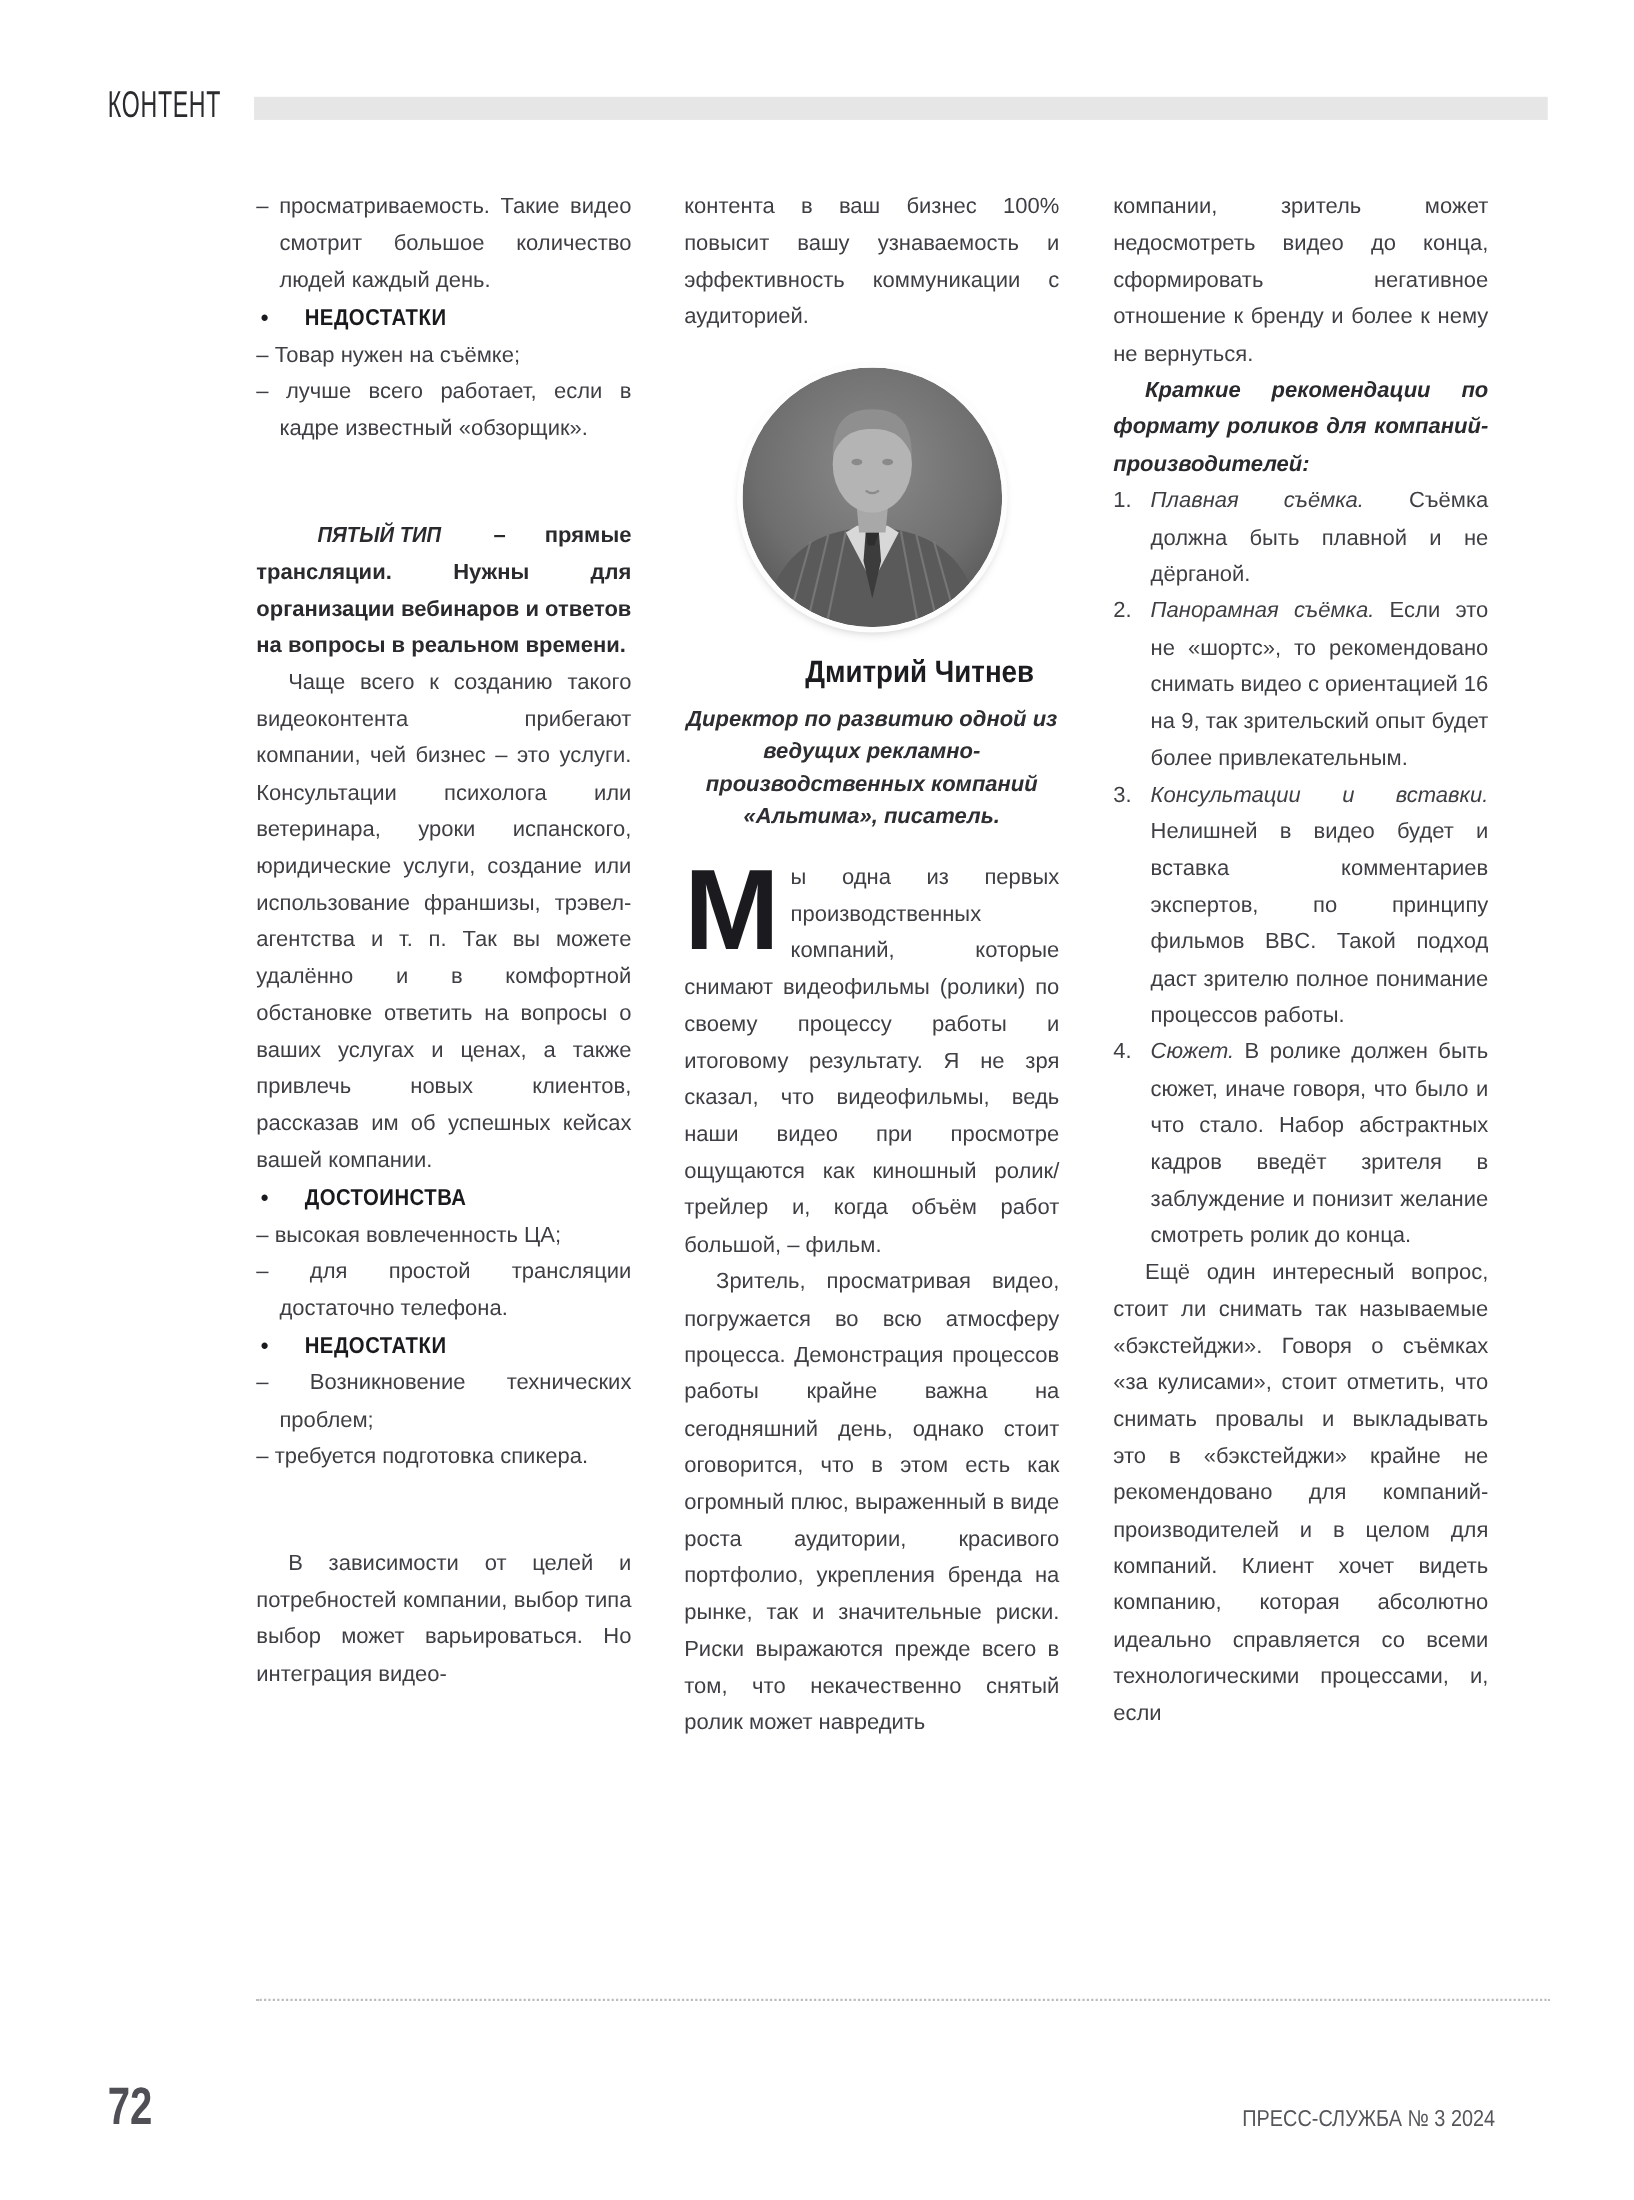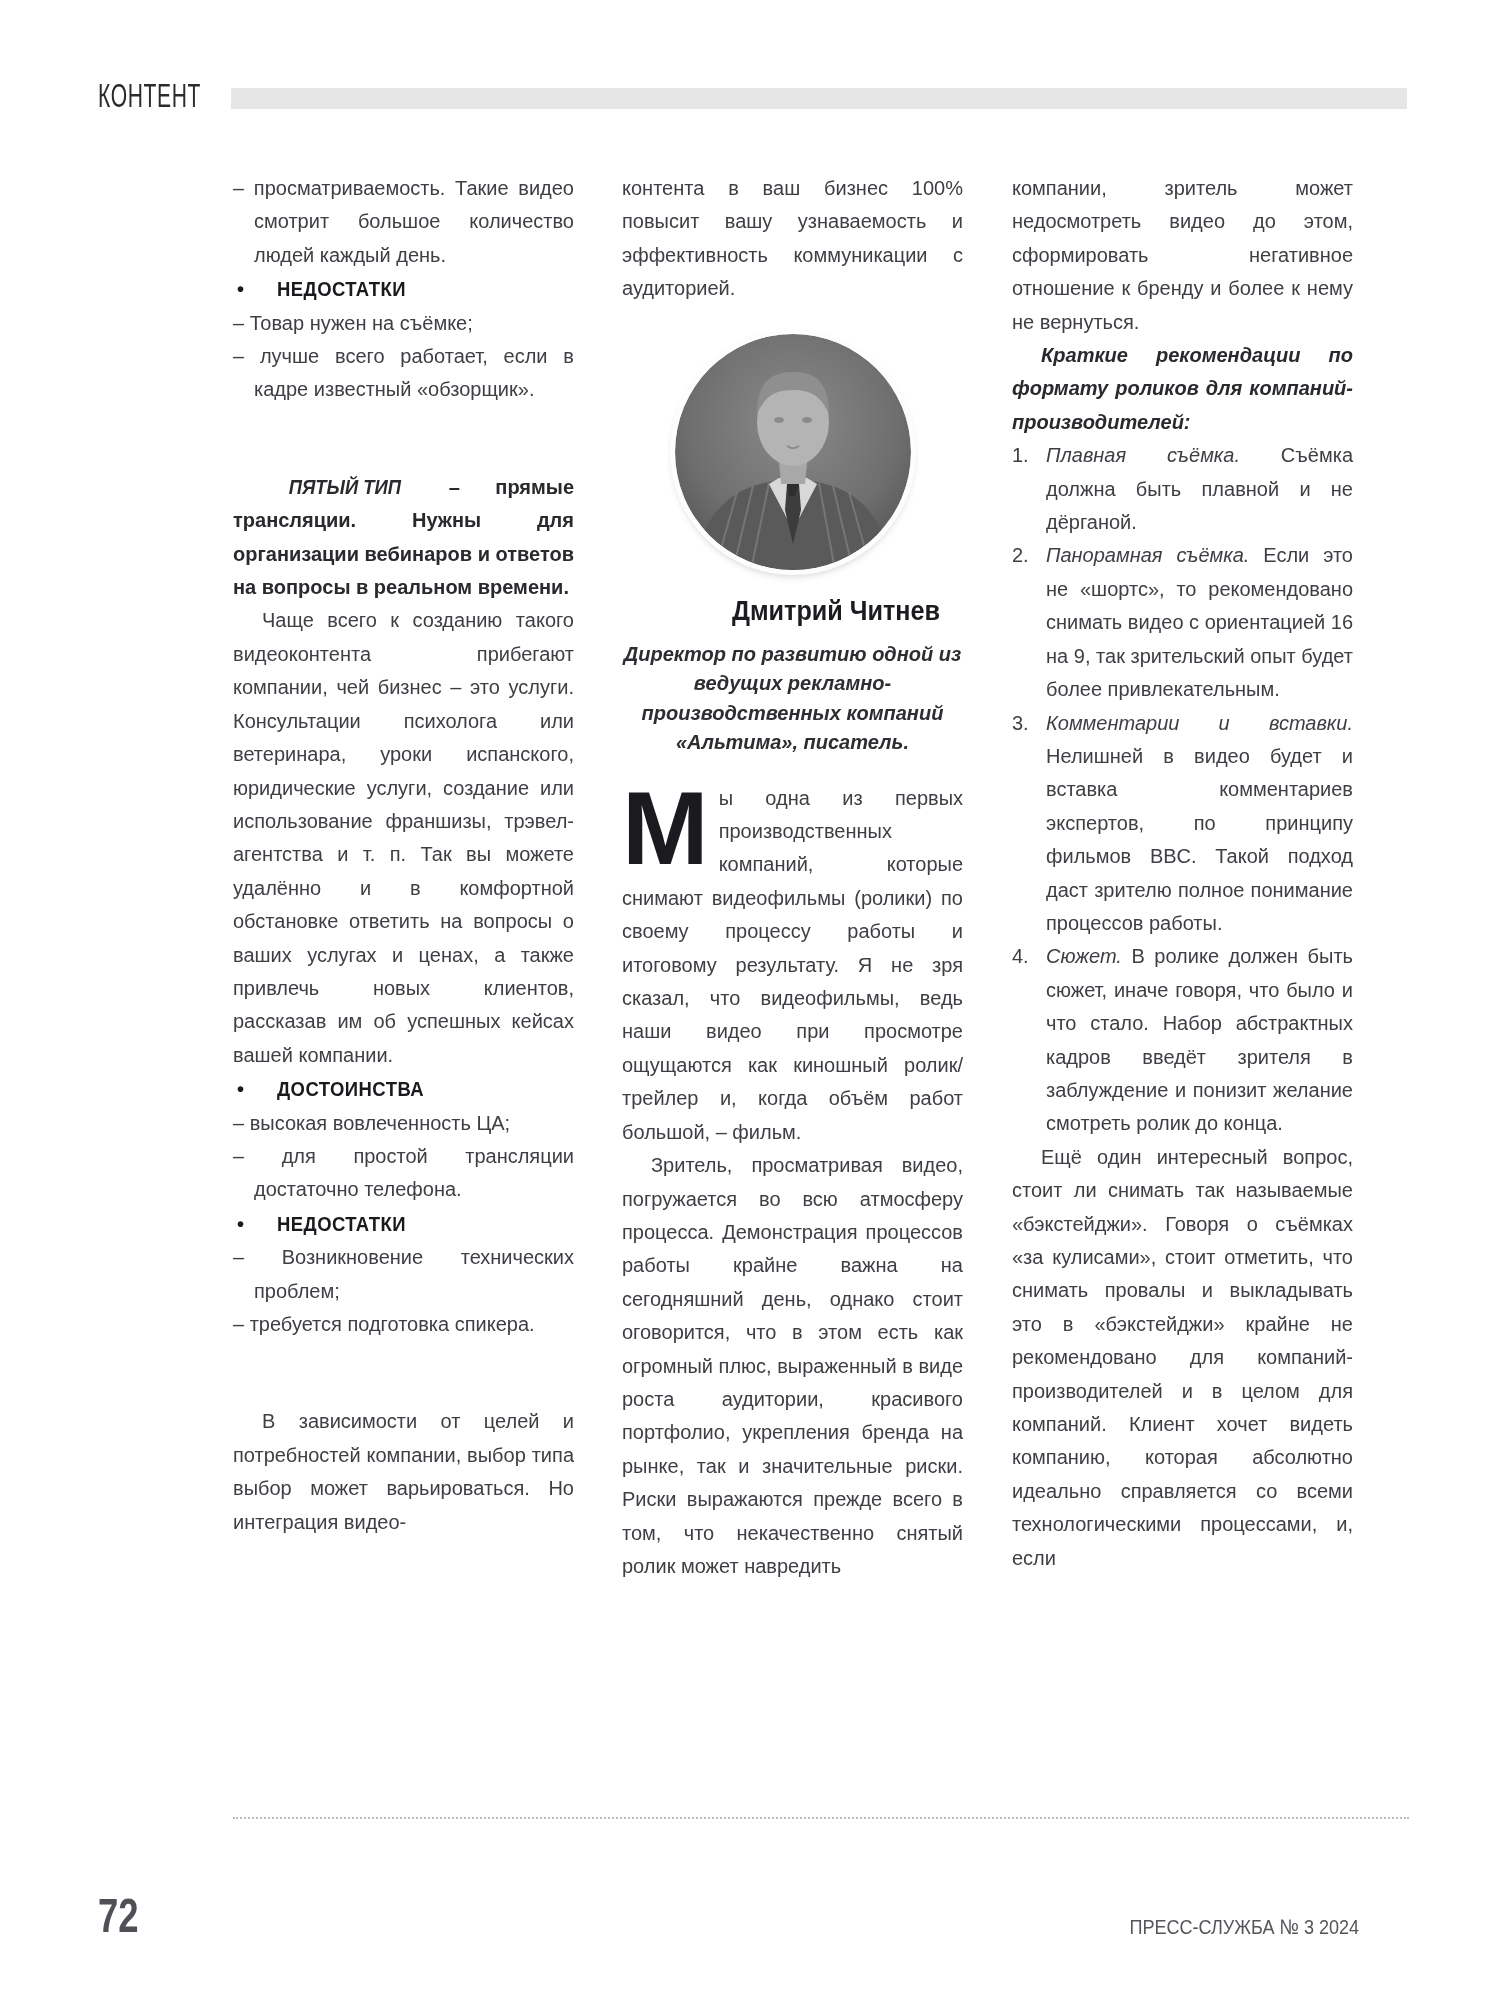--- a/index.html
+++ b/index.html
@@ -178,34 +178,34 @@
   <p class="author-name"><span class="cond">Дмитрий Читнев</span></p>
   <p class="author-bio">Директор по развитию одной из ведущих рекламно-производственных компаний «Альтима», писатель.</p>
 
   <p class="para-noindent">
     <span class="dropcap">М</span><span>ы одна из первых производственных компаний, которые снимают видеофильмы (ролики) по своему процессу работы и итоговому результату. Я не зря сказал, что видеофильмы, ведь наши видео при просмотре ощущаются как киношный ролик/трейлер и, когда объём работ большой, – фильм.</span>
   </p>
   <p class="para">Зритель, просматривая видео, погружается во всю атмосферу процесса. Демонстрация процессов работы крайне важна на сегодняшний день, однако стоит оговорится, что в этом есть как огромный плюс, выраженный в виде роста аудитории, красивого портфолио, укрепления бренда на рынке, так и значительные риски. Риски выражаются прежде всего в том, что некачественно снятый ролик может навредить</p>
 </div>
 
 <div class="col" id="col3">
-  <p class="para-noindent">компании, зритель может недосмотреть видео до этом, сформировать негативное отношение к бренду и более к нему не вернуться.</p>
+  <p class="para-noindent">компании, зритель может недосмотреть видео до конца, сформировать негативное отношение к бренду и более к нему не вернуться.</p>
   <p class="para bold lead-recs" style="font-style:italic;">Краткие рекомендации по формату роликов для компаний-производителей:</p>
 
   <div class="num-item">
     <span class="n">1.</span>
     <span class="t"><span class="ital">Плавная съёмка.</span><span> Съёмка должна быть плавной и не дёрганой.</span></span>
   </div>
   <div class="num-item">
     <span class="n">2.</span>
     <span class="t"><span class="ital">Панорамная съёмка.</span><span> Если это не «шортс», то рекомендовано снимать видео с ориентацией 16 на 9, так зрительский опыт будет более привлекательным.</span></span>
   </div>
   <div class="num-item">
     <span class="n">3.</span>
-    <span class="t"><span class="ital">Комментарии и вставки.</span><span> Нелишней в видео будет и вставка комментариев экспертов, по принципу фильмов BBC. Такой подход даст зрителю полное понимание процессов работы.</span></span>
+    <span class="t"><span class="ital">Консультации и вставки.</span><span> Нелишней в видео будет и вставка комментариев экспертов, по принципу фильмов BBC. Такой подход даст зрителю полное понимание процессов работы.</span></span>
   </div>
   <div class="num-item">
     <span class="n">4.</span>
     <span class="t"><span class="ital">Сюжет.</span><span> В ролике должен быть сюжет, иначе говоря, что было и что стало. Набор абстрактных кадров введёт зрителя в заблуждение и понизит желание смотреть ролик до конца.</span></span>
   </div>
 
   <p class="para">Ещё один интересный вопрос, стоит ли снимать так называемые «бэкстейджи». Говоря о съёмках «за кулисами», стоит отметить, что снимать провалы и выкладывать это в «бэкстейджи» крайне не рекомендовано для компаний-производителей и в целом для компаний. Клиент хочет видеть компанию, которая абсолютно идеально справляется со всеми технологическими процессами, и, если</p>
 </div>
 
 <div class="footer-rule"></div>

